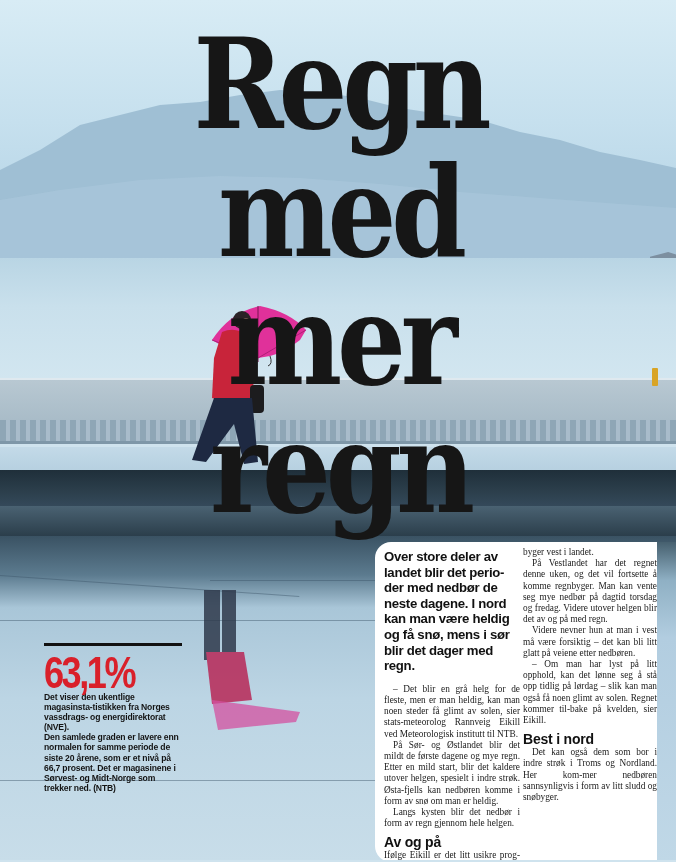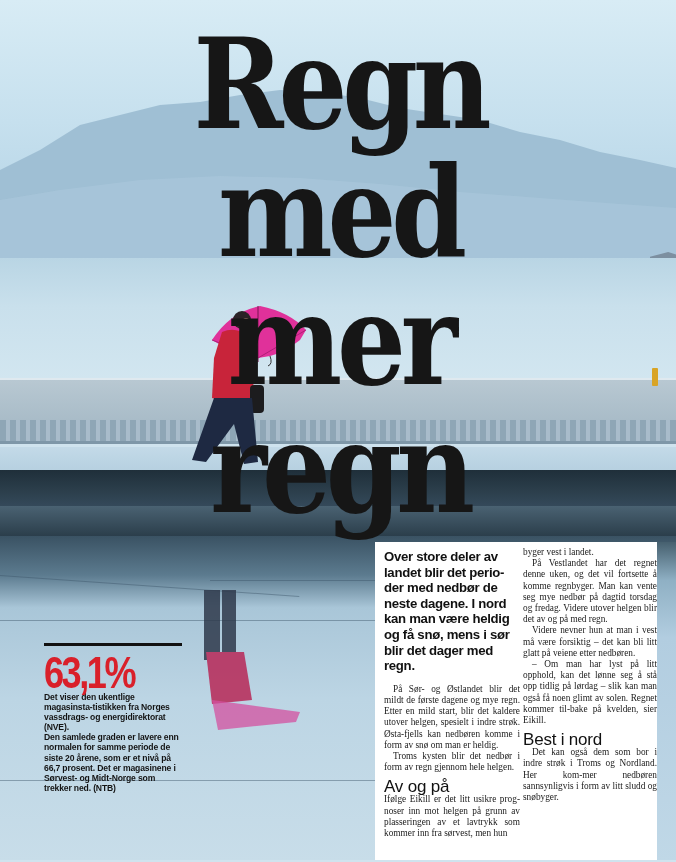--- a/index.html
+++ b/index.html
@@ -45,32 +45,32 @@
     .fact { position: absolute; left: 24px; top: 643px; width: 138px; margin-left: 20px; }
     .fact-rule { width: 138px; height: 3px; background: #111; margin-bottom: 7px; }
     .fact-number { font-family: "Liberation Sans", sans-serif; font-weight: 700;
       color: #d9202a; font-size: 44px; line-height: 40px; letter-spacing: -3px;
       transform: scaleX(0.82); transform-origin: left; white-space: nowrap; height: 38px; }
     .fact-text { font-family: "Liberation Sans", sans-serif; font-weight: 700; color: #141414;
       font-size: 8.6px; line-height: 10.1px; letter-spacing: -0.15px; margin-top: 1px; }
     .fact-text p { margin: 0; }
 
     
-    .article { position: absolute; left: 375px; top: 542px; width: 301px; height: 320px; background: #ffffff; }
+    .article { position: absolute; left: 375px; top: 542px; width: 301px; height: 320px; background: #ffffff; border-radius: 16px; }
     .col { position: absolute; top: 0; font-family: "Liberation Serif", serif; color: #1a1a1a;
       font-size: 9.3px; line-height: 11.2px; text-align: justify; }
     .col1 { left: 9px; width: 136px; }
     .col2 { left: 148px; width: 134px; }
     .ingress { font-family: "Liberation Sans", sans-serif; font-weight: 700; color: #111;
       font-size: 13.2px; line-height: 15.6px; letter-spacing: -0.3px; text-align: left;
       margin-top: 7px; margin-bottom: 10px; }
     .col p { margin: 0; text-indent: 9px; }
     .col p.noindent { text-indent: 0; }
-    .subhead { font-family: "Liberation Sans", sans-serif; font-weight: 400; color: #111;
-      font-size: 17px; line-height: 13px; margin-top: 7px; margin-bottom: 1px; letter-spacing: -0.2px; }
+    .subhead { font-family: "Liberation Sans", sans-serif; font-weight: 700; color: #111;
+      font-size: 14px; line-height: 13px; margin-top: 7px; margin-bottom: 1px; letter-spacing: -0.2px; }
     .col2 .first { margin-top: 5px; }
     .photo-strip { position: absolute; left: 657px; top: 542px; width: 19px; height: 320px;
       background: linear-gradient(180deg, #46606f 0%, #8fb0c4 12%, #b2cde0 30%, #c0d8e7 100%); }
   </style>
 </head>
 <body>
 
 <div class="page">
 
   <div class="sky"></div>
@@ -126,22 +126,23 @@
     <div class="fact-number">63,1%</div>
     <div class="fact-text">
       <p>Det viser den ukentlige magasinsta-tistikken fra Norges vassdrags- og energidirektorat (NVE).</p>
       <p>Den samlede graden er lavere enn normalen for samme periode de siste 20 årene, som er et nivå på 66,7 prosent. Det er magasinene i Sørvest- og Midt-Norge som trekker ned. (NTB)</p>
     </div>
   </div>
 
   <div class="article">
     <div class="col col1">
       <div class="ingress">Over store deler av landet blir det perio-der med nedbør de neste dagene. I nord kan man være heldig og få snø, mens i sør blir det dager med regn.</div>
+      <p>– Det blir en grå helg for de fleste, men er man heldig, kan man noen steder få glimt av solen, sier stats-meteorolog Rannveig Eikill ved Meteorologisk institutt til NTB.</p>
       <p>På Sør- og Østlandet blir det mildt de første dagene og mye regn. Etter en mild start, blir det kaldere utover helgen, spesielt i indre strøk. Østa-fjells kan nedbøren komme i form av snø om man er heldig.</p>
-      <p>Troms kysten blir det nedbør i form av regn gjennom hele helgen.</p>
+      <p>Langs kysten blir det nedbør i form av regn gjennom hele helgen.</p>
       <div class="subhead">Av og på</div>
       <p class="noindent">Ifølge Eikill er det litt usikre prog-noser inn mot helgen på grunn av plasseringen av et lavtrykk som kommer inn fra sørvest, men hun</p>
     </div>
     <div class="col col2">
       <p class="noindent first">byger vest i landet.</p>
       <p>På Vestlandet har det regnet denne uken, og det vil fortsette å komme regnbyger. Man kan vente seg mye nedbør på dagtid torsdag og fredag. Videre utover helgen blir det av og på med regn.</p>
       <p>Videre nevner hun at man i vest må være forsiktig – det kan bli litt glatt på veiene etter nedbøren.</p>
       <p>– Om man har lyst på litt opphold, kan det lønne seg å stå opp tidlig på lørdag – slik kan man også få noen glimt av solen. Regnet kommer til-bake på kvelden, sier Eikill.</p>
       <div class="subhead">Best i nord</div>
       <p>Det kan også dem som bor i indre strøk i Troms og Nordland. Her kom-mer nedbøren sannsynligvis i form av litt sludd og snøbyger.</p>

